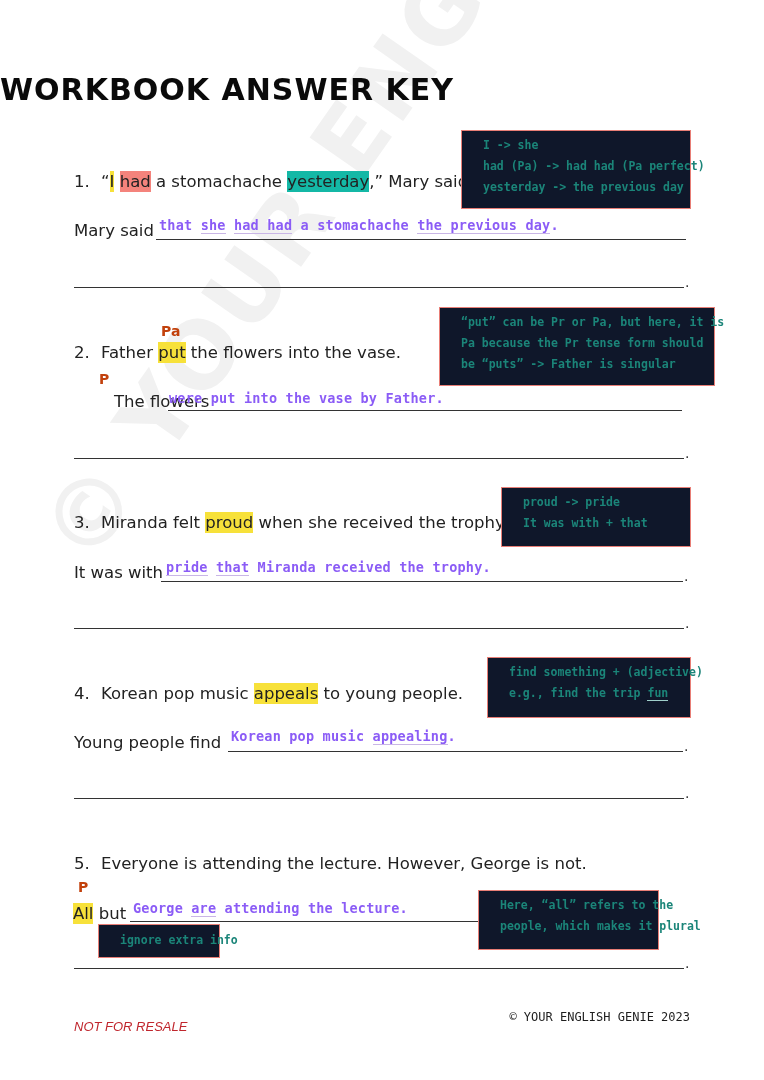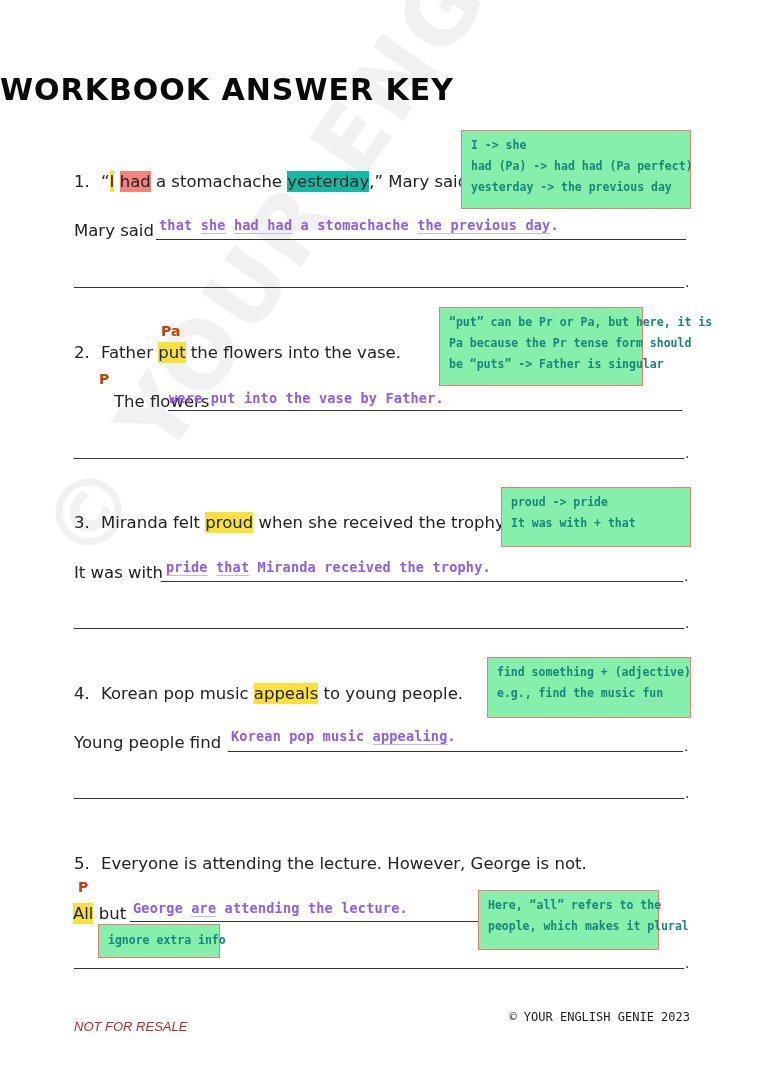--- a/index.html
+++ b/index.html
@@ -32,24 +32,24 @@
     .ans {
       font-family: "DejaVu Sans Mono", monospace; font-weight: bold;
       font-size: 13.5px; color: #8b5cf6; white-space: nowrap; letter-spacing: 0.2px; text-align: center;
     }
     .ans .u { border-bottom: 1.2px solid #c9b6e6; }
     .mark {
       font-family: "DejaVu Sans", sans-serif; font-weight: bold;
       font-size: 14px; color: #c2410c;
     }
     .note {
-      border: 1.5px solid #e87e76; background: #86efac;
+      border: 1.5px solid #e87e76; background: #0f172a;
       font-family: "DejaVu Sans Mono", monospace; font-weight: bold;
       font-size: 11.5px; color: #1b8579; line-height: 21px;
-      padding: 4px 9px; box-sizing: border-box; white-space: nowrap;
+      padding: 4px 21px; box-sizing: border-box; white-space: nowrap;
     }
     .note .u { border-bottom: 1px solid #9fcfca; }
     .footer-left {
       font-family: "Liberation Sans", sans-serif; font-style: italic;
       font-size: 13px; color: #c0262d;
     }
     .footer-right {
       font-family: "DejaVu Sans Mono", monospace; font-size: 12px; color: #1e1e1e;
     }
   </style>
@@ -73,21 +73,21 @@
 <div class="abs ans" style="left:159px; top:217px;">
   <span>that </span><span class="u">she</span><span> </span><span class="u">had had</span><span> a stomachache </span><span class="u">the previous day</span><span>.</span>
 </div>
 <div class="abs line" style="left:74px; top:287px; width:610px;"></div>
 <div class="abs dot" style="left:685px; top:274px;">.</div>
 
 <div class="abs mark" style="left:161px; top:323px;">Pa</div>
 <div class="abs q" style="left:74px; top:343px;">
   <span class="num">2.</span><span>Father </span><span class="hl-y">put</span><span> the flowers into the vase.</span>
 </div>
-<div class="abs note" style="left:439px; top:307px; width:204px; height:79px;">
+<div class="abs note" style="left:439px; top:307px; width:276px; height:79px;">
   <div>“put” can be Pr or Pa, but here, it is</div>
   <div>Pa because the Pr tense form should</div>
   <div>be “puts” -&gt; Father is singular</div>
 </div>
 <div class="abs mark" style="left:99px; top:371px;">P</div>
 <div class="abs lead" style="left:74px; top:392px;margin-left:40px;">The flowers</div>
 <div class="abs line" style="left:168px; top:410px; width:514px;"></div>
 <div class="abs ans" style="left:169px; top:390px;">were put into the vase by Father.</div>
 <div class="abs line" style="left:74px; top:458px; width:610px;"></div>
 <div class="abs dot" style="left:685px; top:445px;">.</div>
@@ -106,21 +106,21 @@
   <span class="u">pride</span><span> </span><span class="u">that</span><span> Miranda received the trophy.</span>
 </div>
 <div class="abs line" style="left:74px; top:628px; width:610px;"></div>
 <div class="abs dot" style="left:685px; top:615px;">.</div>
 
 <div class="abs q" style="left:74px; top:684px;">
   <span class="num">4.</span><span>Korean pop music </span><span class="hl-y">appeals</span><span> to young people.</span>
 </div>
 <div class="abs note" style="left:487px; top:657px; width:204px; height:61px;">
   <div>find something + (adjective)</div>
-  <div><span>e.g., find the music </span><span class="u">fun</span></div>
+  <div><span>e.g., find the trip </span><span class="u">fun</span></div>
 </div>
 <div class="abs lead" style="left:74px; top:733px;">Young people find</div>
 <div class="abs line" style="left:228px; top:751px; width:455px;"></div>
 <div class="abs dot" style="left:684px; top:738px;">.</div>
 <div class="abs ans" style="left:231px; top:728px;">
   <span>Korean pop music </span><span class="u">appealing</span><span>.</span>
 </div>
 <div class="abs line" style="left:74px; top:798px; width:610px;"></div>
 <div class="abs dot" style="left:685px; top:785px;">.</div>
 

